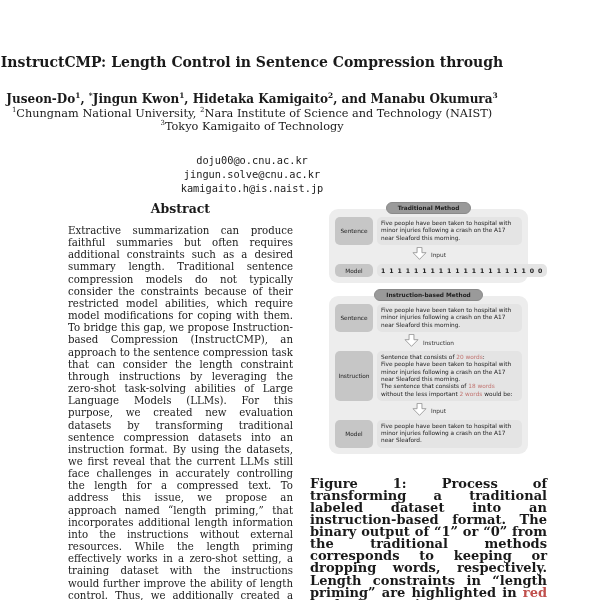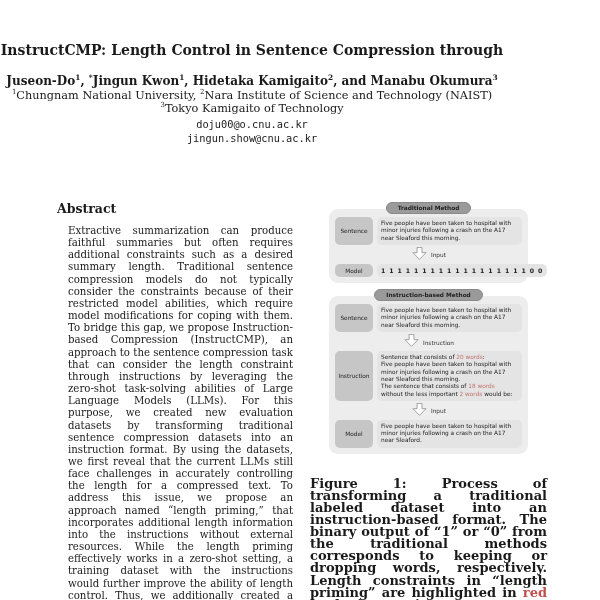--- a/index.html
+++ b/index.html
@@ -3,33 +3,33 @@
 <meta charset="utf-8">
 <style>
   html,body{margin:0;padding:0;}
   body{
     width:600px;height:600px;overflow:hidden;background:#ffffff;
     font-family:"DejaVu Serif","Liberation Serif",serif;color:#1a1a1a;
   }
   .page{position:relative;width:600px;height:600px;}
 
   
-  .header{position:absolute;top:42px;left:0;width:504px;text-align:center;}
+  .header{position:absolute;top:54px;left:0;width:504px;text-align:center;}
   .title{font-size:14px;font-weight:bold;line-height:17.5px;}
-  .authors{margin-top:14px;font-size:12px;font-weight:bold;line-height:15px;}
+  .authors{margin-top:20px;font-size:12px;font-weight:bold;line-height:15px;}
   .affil{font-size:11.3px;line-height:13px;}
   sup{font-size:0.62em;vertical-align:super;line-height:0;}
-  .emails{margin-top:2px;font-family:"DejaVu Sans Mono","Liberation Mono",monospace;
+  .emails{margin-top:20px;font-family:"DejaVu Sans Mono","Liberation Mono",monospace;
           font-size:10.3px;line-height:14px;}
 
   
   .col-left{position:absolute;left:57px;top:201px;width:247px;}
   .col-right{position:absolute;left:310px;top:196px;width:237px;}
 
-  .abstract-heading{font-size:12.5px;font-weight:bold;text-align:left;}
+  .abstract-heading{font-size:12.5px;font-weight:bold;text-align:center;}
   .abstract-text{margin:9px 11px 0 11px;font-size:10.2px;line-height:12.15px;
                  text-align:justify;}
 
   
   .figure{width:199px;margin:11px auto 0 auto;font-family:"DejaVu Sans","Liberation Sans",sans-serif;}
   .panel{background:#ededed;border-radius:9px;padding:4px 6px 6px 6px;margin-top:13px;}
   .pill-header{display:block;width:max-content;margin:-11px auto 3px auto;background:#9a9a9a;
                border:1px solid #8a8a8a;border-radius:8px;padding:2px 11px;
                font-size:5.8px;font-weight:bold;color:#1f1f1f;}
   .frow{display:flex;align-items:stretch;gap:4px;margin-top:3px;}
@@ -60,21 +60,22 @@
 
   <div class="header">
     <div class="title">
       <div>InstructCMP: Length Control in Sentence Compression through</div>
     </div>
     <div class="authors"><span>Juseon-Do</span><sup>1</sup><span>, </span><sup>*</sup><span>Jingun Kwon</span><sup>1</sup><span>, </span><span>Hidetaka Kamigaito</span><sup>2</sup><span>, and </span><span>Manabu Okumura</span><sup>3</sup></div>
     <div class="affil"><sup>1</sup><span>Chungnam National University, </span><sup>2</sup><span>Nara Institute of Science and Technology (NAIST)</span></div>
     <div class="affil"><sup>3</sup><span>Tokyo Kamigaito of Technology</span></div>
     <div class="emails">
       <div>doju00@o.cnu.ac.kr</div>
-      <div>jingun.show@cnu.ac.kr</div>
+      <div>jingun.solve@cnu.ac.kr</div>
+      <div>kamigaito.h@is.naist.jp</div>
     </div>
   </div>
 
   <div class="col-left">
     <div class="abstract-heading">Abstract</div>
     <div class="abstract-text">Extractive summarization can produce faithful summaries but often requires additional constraints such as a desired summary length. Traditional sentence compression models do not typically consider the constraints because of their restricted model abilities, which require model modifications for coping with them. To bridge this gap, we propose Instruction-based Compression (InstructCMP), an approach to the sentence compression task that can consider the length constraint through instructions by leveraging the zero-shot task-solving abilities of Large Language Models (LLMs). For this purpose, we created new evaluation datasets by transforming traditional sentence compression datasets into an instruction format. By using the datasets, we first reveal that the current LLMs still face challenges in accurately controlling the length for a compressed text. To address this issue, we propose an approach named “length priming,” that incorporates additional length information into the instructions without external resources. While the length priming effectively works in a zero-shot setting, a training dataset with the instructions would further improve the ability of length control. Thus, we additionally created a training dataset in an instruction format to fine-tune the model on it. Experimental results and analysis show that applying the length priming significantly improves performances of InstructCMP in both</div>
   </div>
 
   <div class="col-right">
 

